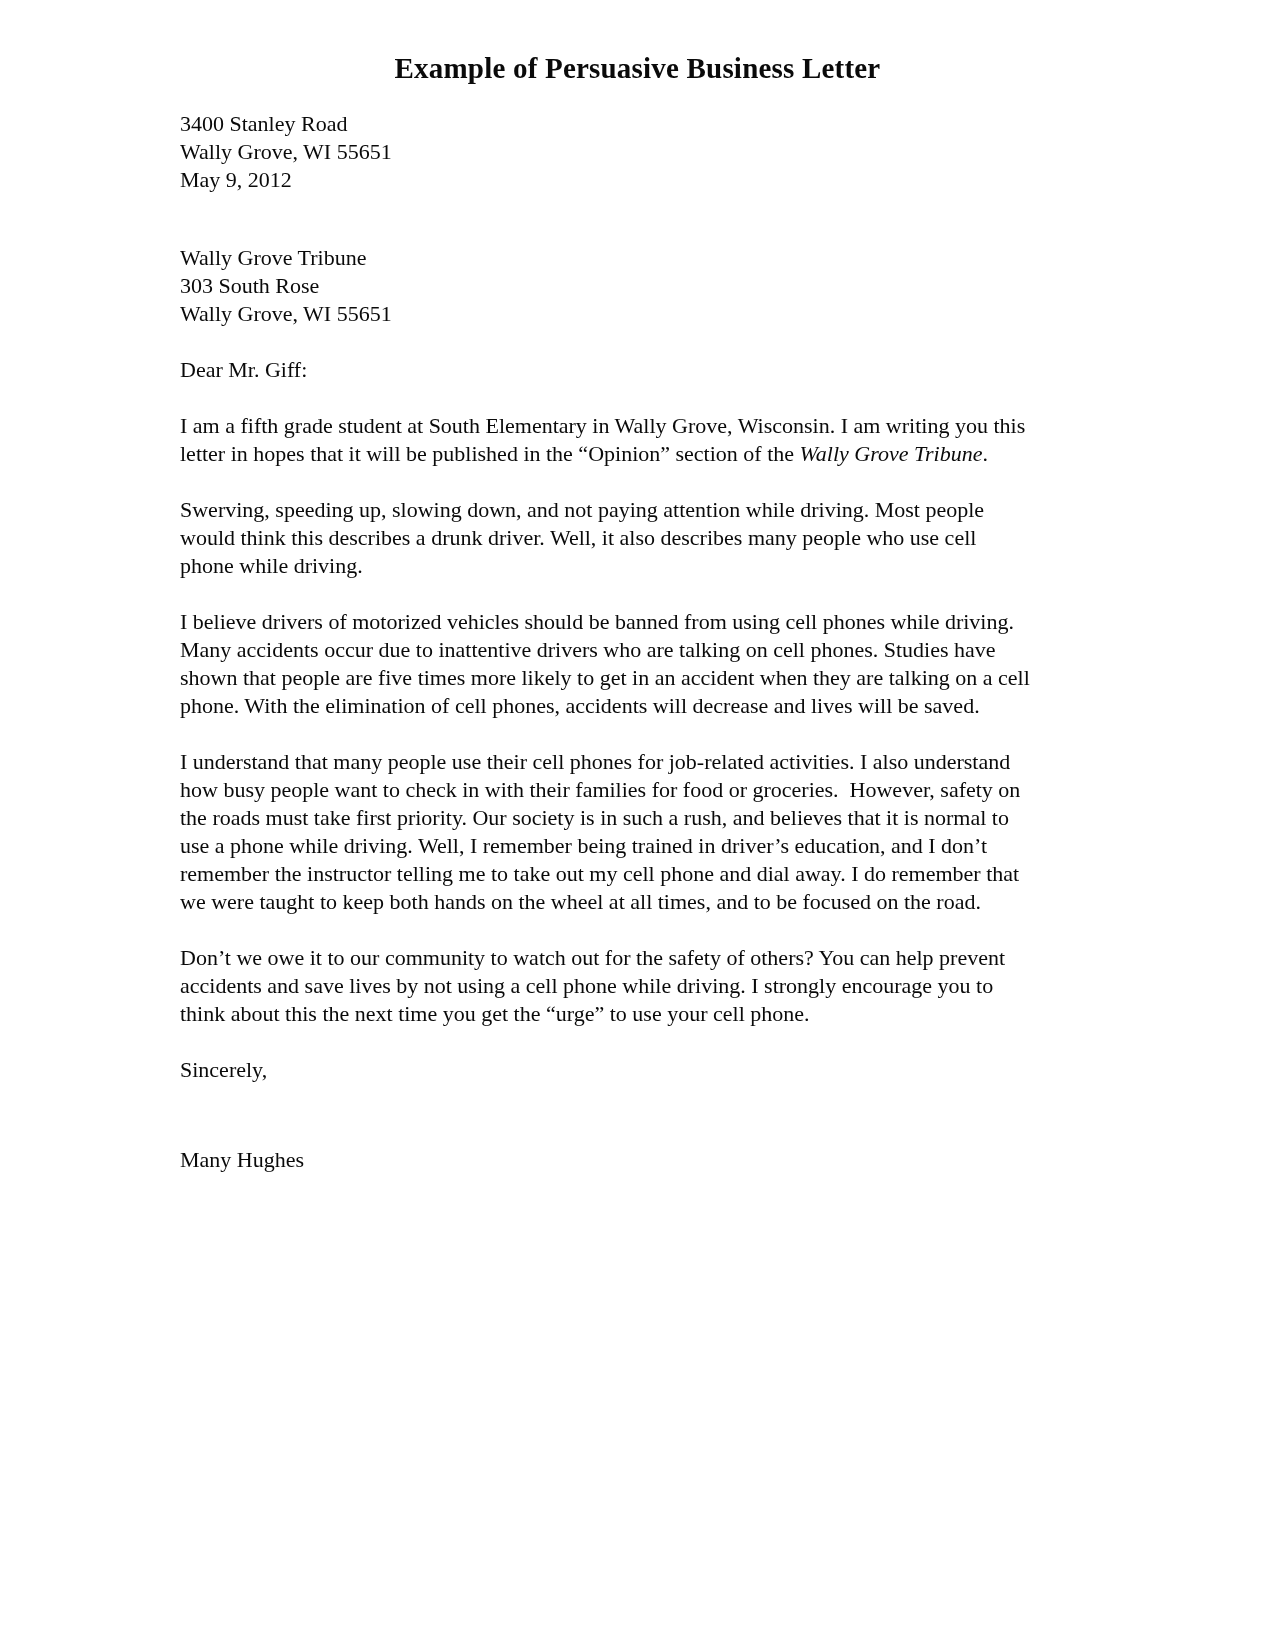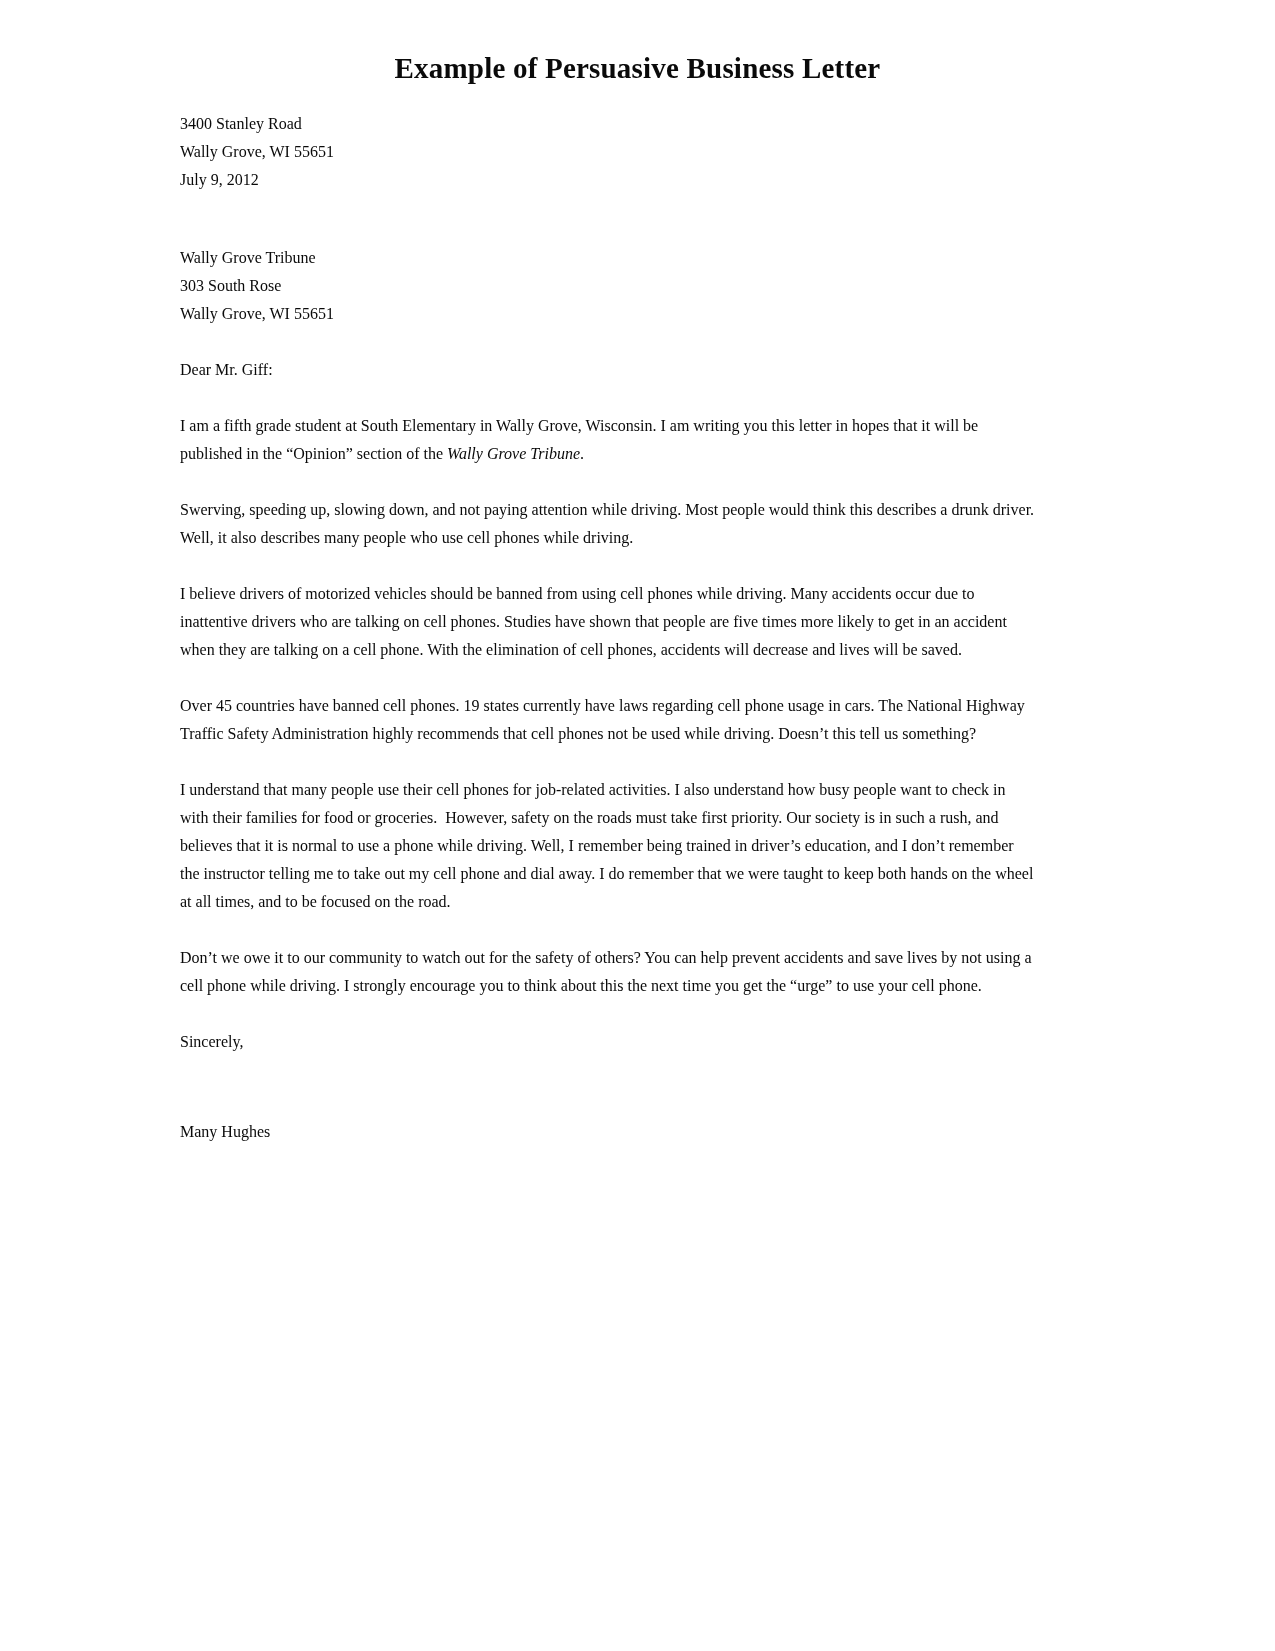--- a/index.html
+++ b/index.html
@@ -20,21 +20,21 @@
   }
   .title {
     font-size: 29px;
     font-weight: bold;
     text-align: center;
     margin: 0 -60px 0 0;   
     letter-spacing: 0.2px;
     line-height: 32px;
   }
   .letter-body {
-    font-size: 16px;
+    font-size: 22px;
     line-height: 28px;
     margin-top: 26px;
   }
   .addr-line { white-space: pre-wrap; }
   .block { margin: 0 0 0 0; }
   .sender-block { margin-bottom: 50px; }
   .recipient-block { margin-bottom: 28px; }
   .salutation { margin-bottom: 28px; }
   p.para {
     margin: 0 0 28px 0;
@@ -56,38 +56,37 @@
 
 <div class="page">
 
   <h1 class="title">Example of Persuasive Business Letter</h1>
 
   <div class="letter-body">
 
     <div class="block sender-block">
       <div class="addr-line">3400 Stanley Road</div>
       <div class="addr-line">Wally Grove, WI 55651</div>
-      <div class="addr-line">July 9, 2012</div>
+      <div class="addr-line">May 9, 2012</div>
     </div>
 
     <div class="block recipient-block">
       <div class="addr-line">Wally Grove Tribune</div>
       <div class="addr-line">303 South Rose</div>
       <div class="addr-line">Wally Grove, WI 55651</div>
     </div>
 
     <div class="block salutation">Dear Mr. Giff:</div>
 
     <p class="para"><span>I am a fifth grade student at South Elementary in Wally Grove, Wisconsin. I am writing you this letter in hopes that it will be published in the “Opinion” section of the </span><span class="italic">Wally Grove Tribune</span><span>.</span></p>
 
-    <p class="para">Swerving, speeding up, slowing down, and not paying attention while driving. Most people would think this describes a drunk driver. Well, it also describes many people who use cell phones while driving.</p>
+    <p class="para">Swerving, speeding up, slowing down, and not paying attention while driving. Most people would think this describes a drunk driver. Well, it also describes many people who use cell phone while driving.</p>
 
     <p class="para">I believe drivers of motorized vehicles should be banned from using cell phones while driving. Many accidents occur due to inattentive drivers who are talking on cell phones. Studies have shown that people are five times more likely to get in an accident when they are talking on a cell phone. With the elimination of cell phones, accidents will decrease and lives will be saved.</p>
 
-    <p class="para">Over 45 countries have banned cell phones. 19 states currently have laws regarding cell phone usage in cars. The National Highway Traffic Safety Administration highly recommends that cell phones not be used while driving. Doesn’t this tell us something?</p>
 
     <p class="para">I understand that many people use their cell phones for job-related activities. I also understand how busy people want to check in with their families for food or groceries.  However, safety on the roads must take first priority. Our society is in such a rush, and believes that it is normal to use a phone while driving. Well, I remember being trained in driver’s education, and I don’t remember the instructor telling me to take out my cell phone and dial away. I do remember that we were taught to keep both hands on the wheel at all times, and to be focused on the road.</p>
 
     <p class="para">Don’t we owe it to our community to watch out for the safety of others? You can help prevent accidents and save lives by not using a cell phone while driving. I strongly encourage you to think about this the next time you get the “urge” to use your cell phone.</p>
 
     <div class="block closing">Sincerely,</div>
 
     <div class="block signature">Many Hughes</div>
 
   </div>

